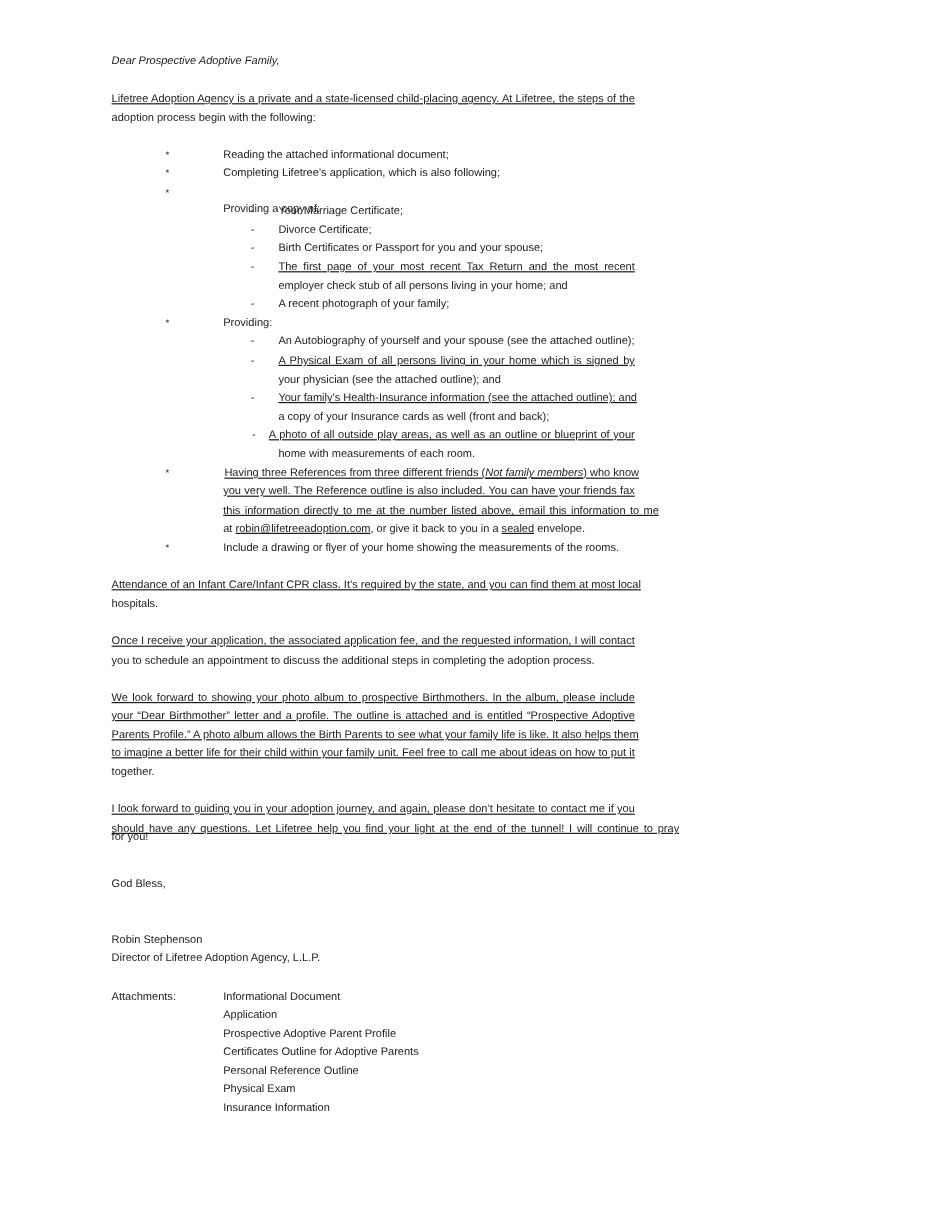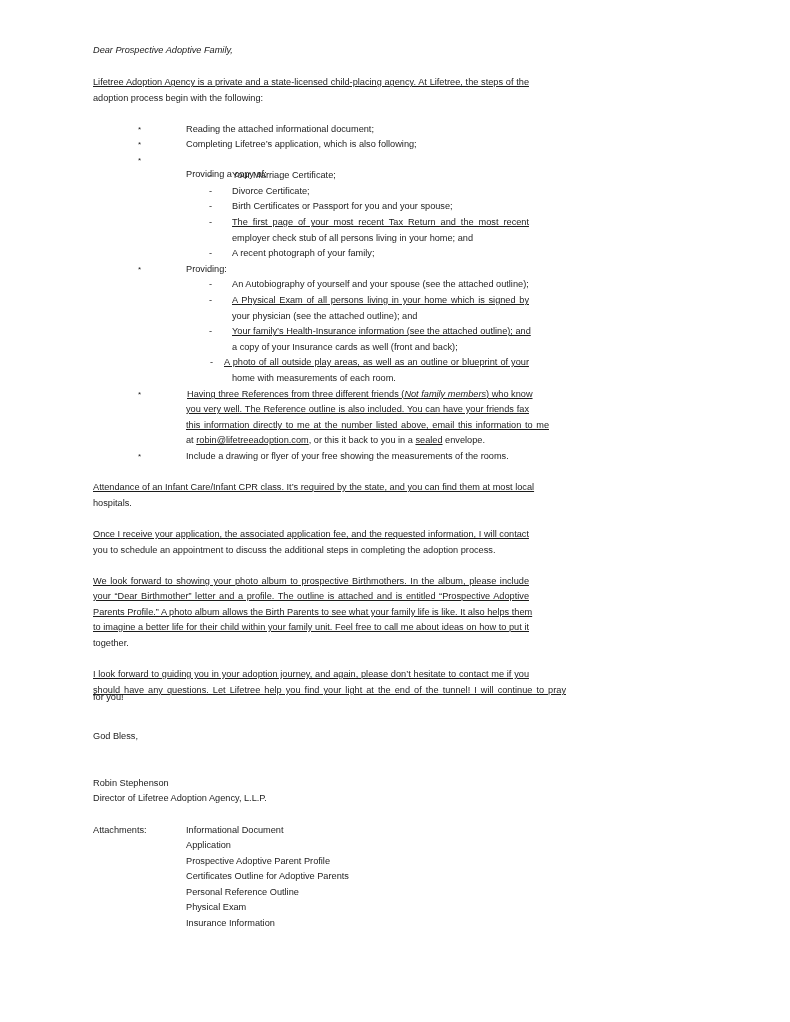--- a/index.html
+++ b/index.html
@@ -88,24 +88,24 @@
     <div class="abs" style="left:139px; top:342px">a copy of your Insurance cards as well (front and back);</div>
 
     <span class="dash" style="left:117px; top:357px">-</span>
     <div class="just" style="left:131px; top:357px; width:305px">A photo of all outside play areas, as well as an outline or blueprint of your</div>
     <div class="abs" style="left:139px; top:373px">home with measurements of each room.</div>
 
     <span class="bullet" style="top:390px">*</span>
     <div class="just" style="left:94px; top:389px; width:343px"><span>Having three References from three different friends (</span><span class="italic u">Not family members</span><span>) who know</span></div>
     <div class="just" style="left:93px; top:404px; width:343px">you very well. The Reference outline is also included. You can have your friends fax</div>
     <div class="just" style="left:93px; top:420px; width:363px">this information directly to me at the number listed above, email this information to me</div>
-    <div class="abs" style="left:93px; top:435px"><span>at </span><span class="u">robin@lifetreeadoption.com</span><span>, or this it back to you in a </span><span class="u">sealed</span><span> envelope.</span></div>
+    <div class="abs" style="left:93px; top:435px"><span>at </span><span class="u">robin@lifetreeadoption.com</span><span>, or give it back to you in a </span><span class="u">sealed</span><span> envelope.</span></div>
 
     <span class="bullet" style="top:452px">*</span>
-    <div class="abs" style="left:93px; top:451px">Include a drawing or flyer of your free showing the measurements of the rooms.</div>
+    <div class="abs" style="left:93px; top:451px">Include a drawing or flyer of your home showing the measurements of the rooms.</div>
   </div>
 
   <div class="just" style="top:482px; left:0; width:436px">Attendance of an Infant Care/Infant CPR class. It’s required by the state, and you can find them at most local</div>
   <div class="line" style="top:498px">hospitals.</div>
 
   <div class="just" style="top:529px; left:0; width:436px">Once I receive your application, the associated application fee, and the requested information, I will contact</div>
   <div class="line" style="top:545px">you to schedule an appointment to discuss the additional steps in completing the adoption process.</div>
 
   <div class="just" style="top:576px; left:0; width:436px">We look forward to showing your photo album to prospective Birthmothers.  In the album, please include</div>
   <div class="just" style="top:591px; left:0; width:436px">your “Dear Birthmother” letter and a profile. The outline is attached and is entitled “Prospective Adoptive</div>

